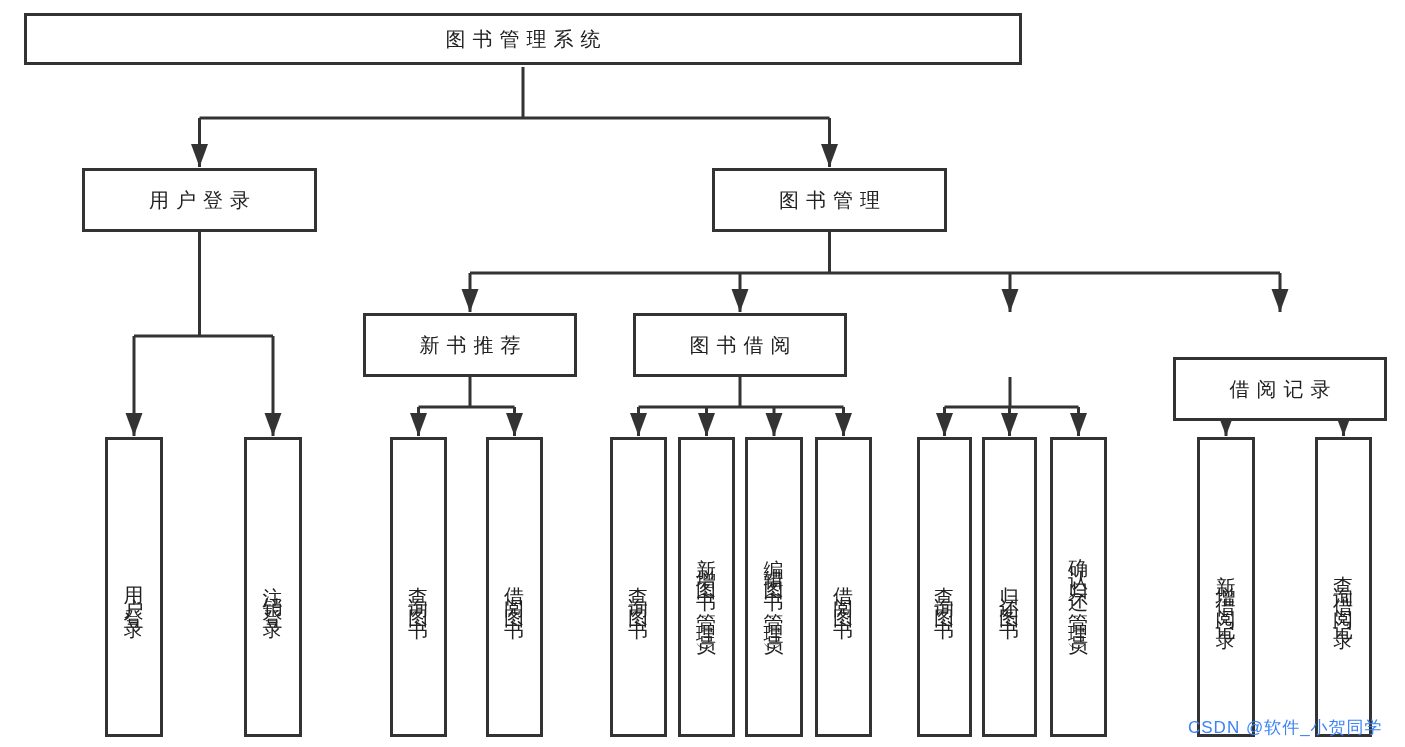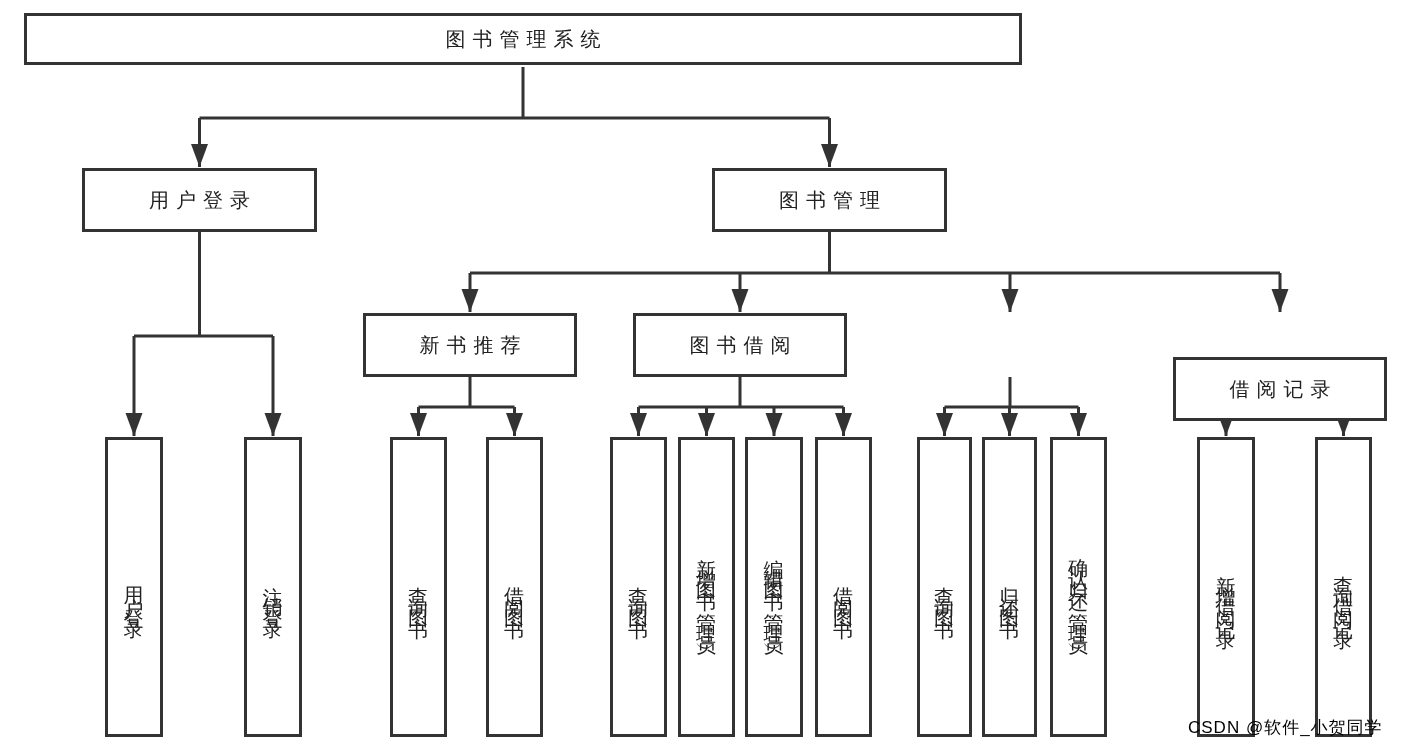--- a/index.html
+++ b/index.html
@@ -23,21 +23,21 @@
     color:#212121; white-space:nowrap;
   }
   .node.v span {
     writing-mode:vertical-rl; text-orientation:mixed;
     font-size:20px; letter-spacing:11px; margin-bottom:-11px;
     line-height:1.1; color:#212121;
   }
   .watermark {
     position:absolute; left:1188px; top:716px; width:212px;
     font-size:17px; letter-spacing:1px;
-    color:#000000; white-space:nowrap; z-index:5;
+    color:#3b82f6; white-space:nowrap; z-index:5;
   }
 </style>
 </head>
 <body>
 
 <div class="canvas">
 
   <svg class="wires" viewBox="0 0 1405 747">
     <defs>
       <marker id="arrow" markerUnits="userSpaceOnUse" markerWidth="26" markerHeight="20" refX="23" refY="10" orient="auto">

